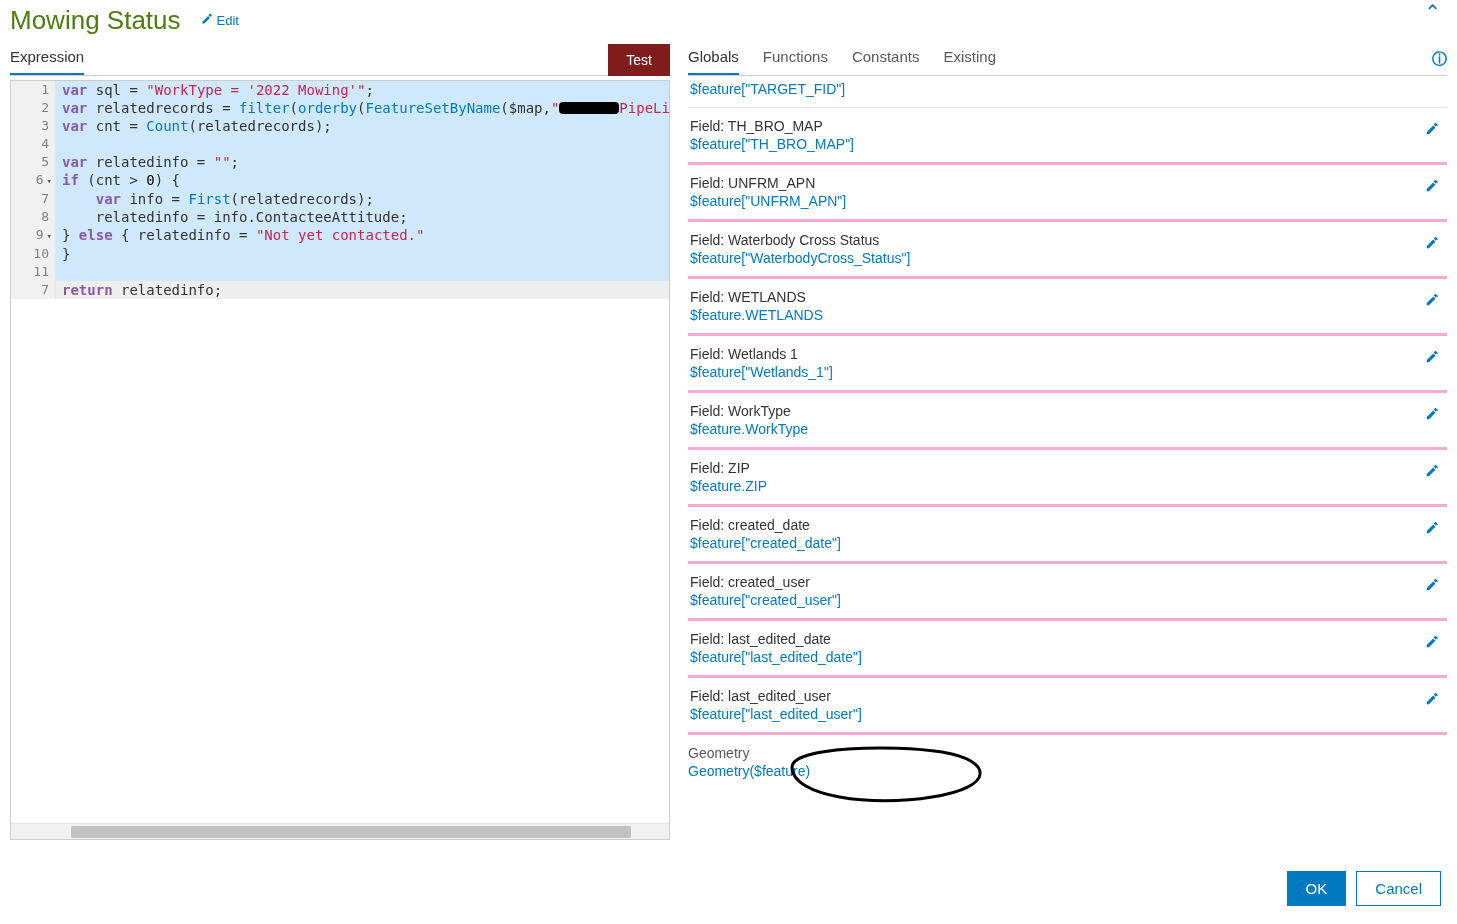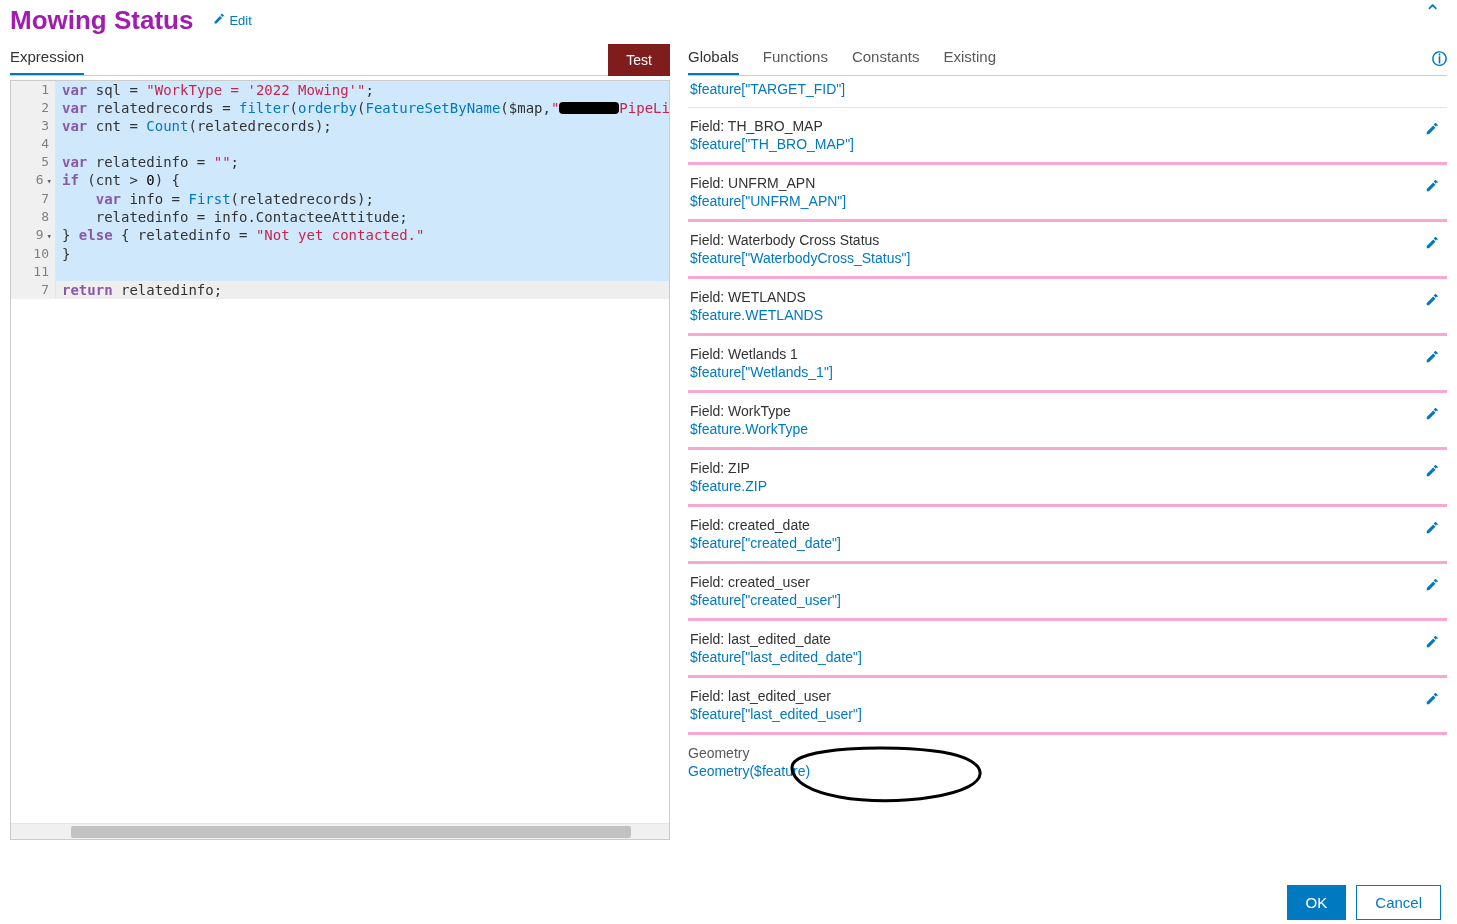--- a/index.html
+++ b/index.html
@@ -1,19 +1,19 @@
 <!DOCTYPE html>
 <html><head>
 <meta charset="utf-8">
 <style>
   * { box-sizing: border-box; }
   html, body { margin:0; padding:0; font-family: "Segoe UI", "Avenir Next", Arial, sans-serif; color:#323232; background:#fff; height:100%; }
   .wrap { width:1457px; height:924px; position:relative; overflow:hidden; }
   .header { display:flex; align-items:center; padding:0 10px; height:40px; }
-  .title { font-size:26px; font-weight:700; color:#a21caf; margin-right:20px; }
+  .title { font-size:26px; font-weight:400; color:#4d7c0f; margin-right:20px; }
   .edit-link { color:#0079c1; font-size:13px; display:flex; align-items:center; gap:4px; cursor:pointer; }
   .close-x { position:absolute; right:16px; top:0; color:#0079c1; font-size:20px; }
   .body { display:flex; padding:0 10px; height:800px; }
   .left { flex:0 0 660px; display:flex; flex-direction:column; }
   .right { flex:1; display:flex; flex-direction:column; margin-left:18px; }
   .tabs { border-bottom:1px solid #ccc; display:flex; align-items:flex-end; height:36px; }
   .right .tabs { justify-content:space-between; }
   .tabset { display:flex; gap:24px; }
   .tab { font-size:15px; color:#595959; padding-bottom:8px; cursor:pointer; }
   .tab.active { color:#323232; border-bottom:2px solid #0079c1; }
@@ -34,21 +34,21 @@
   .tok-num { color:#000; }
   .fieldlist { flex:1; overflow-y:scroll; margin-top:4px; border-top:1px solid transparent; }
   .f-item { border-bottom:3px solid #f9a8d4; padding:10px 2px 10px 2px; position:relative; }
   .f-label { font-size:14px; color:#323232; }
   .f-code { font-size:14px; color:#0079c1; margin-top:2px; }
   .f-edit { position:absolute; right:8px; top:14px; color:#0079c1; cursor:pointer; }
   .truncated-top { color:#0079c1; font-size:14px; padding:0 2px 10px 2px; border-bottom:1px solid #e5e5e5; }
   .geom-head { font-size:14px; color:#595959; margin-top:10px; }
   .geom-link { font-size:14px; color:#0079c1; margin-top:2px; }
   .anno { position:absolute; right:455px; bottom:112px; pointer-events:none; }
-  .footer { position:absolute; right:16px; bottom:4px; display:flex; gap:10px; }
+  .footer { position:absolute; right:16px; bottom:18px; display:flex; gap:10px; }
   .btn { font-size:15px; padding:8px 18px; border:1px solid #0079c1; cursor:pointer; }
   .btn-primary { background:#0079c1; color:#fff; }
   .btn-secondary { background:#fff; color:#0079c1; }
   .hscroll { position:absolute; left:0; right:0; bottom:0; height:16px; background:#f0f0f0; border-top:1px solid #e5e5e5; }
   .hthumb { position:absolute; left:60px; top:2px; height:12px; width:560px; background:#c2c2c2; border-radius:2px; }
   .redact { display:inline-block; width:60px; height:12px; background:#000; border-radius:4px; vertical-align:middle; position:relative; top:-1px;}
   ::-webkit-scrollbar { width:16px; }
   ::-webkit-scrollbar-thumb { background:#c2c2c2; }
   ::-webkit-scrollbar-track { background:#f0f0f0; }
 </style>

